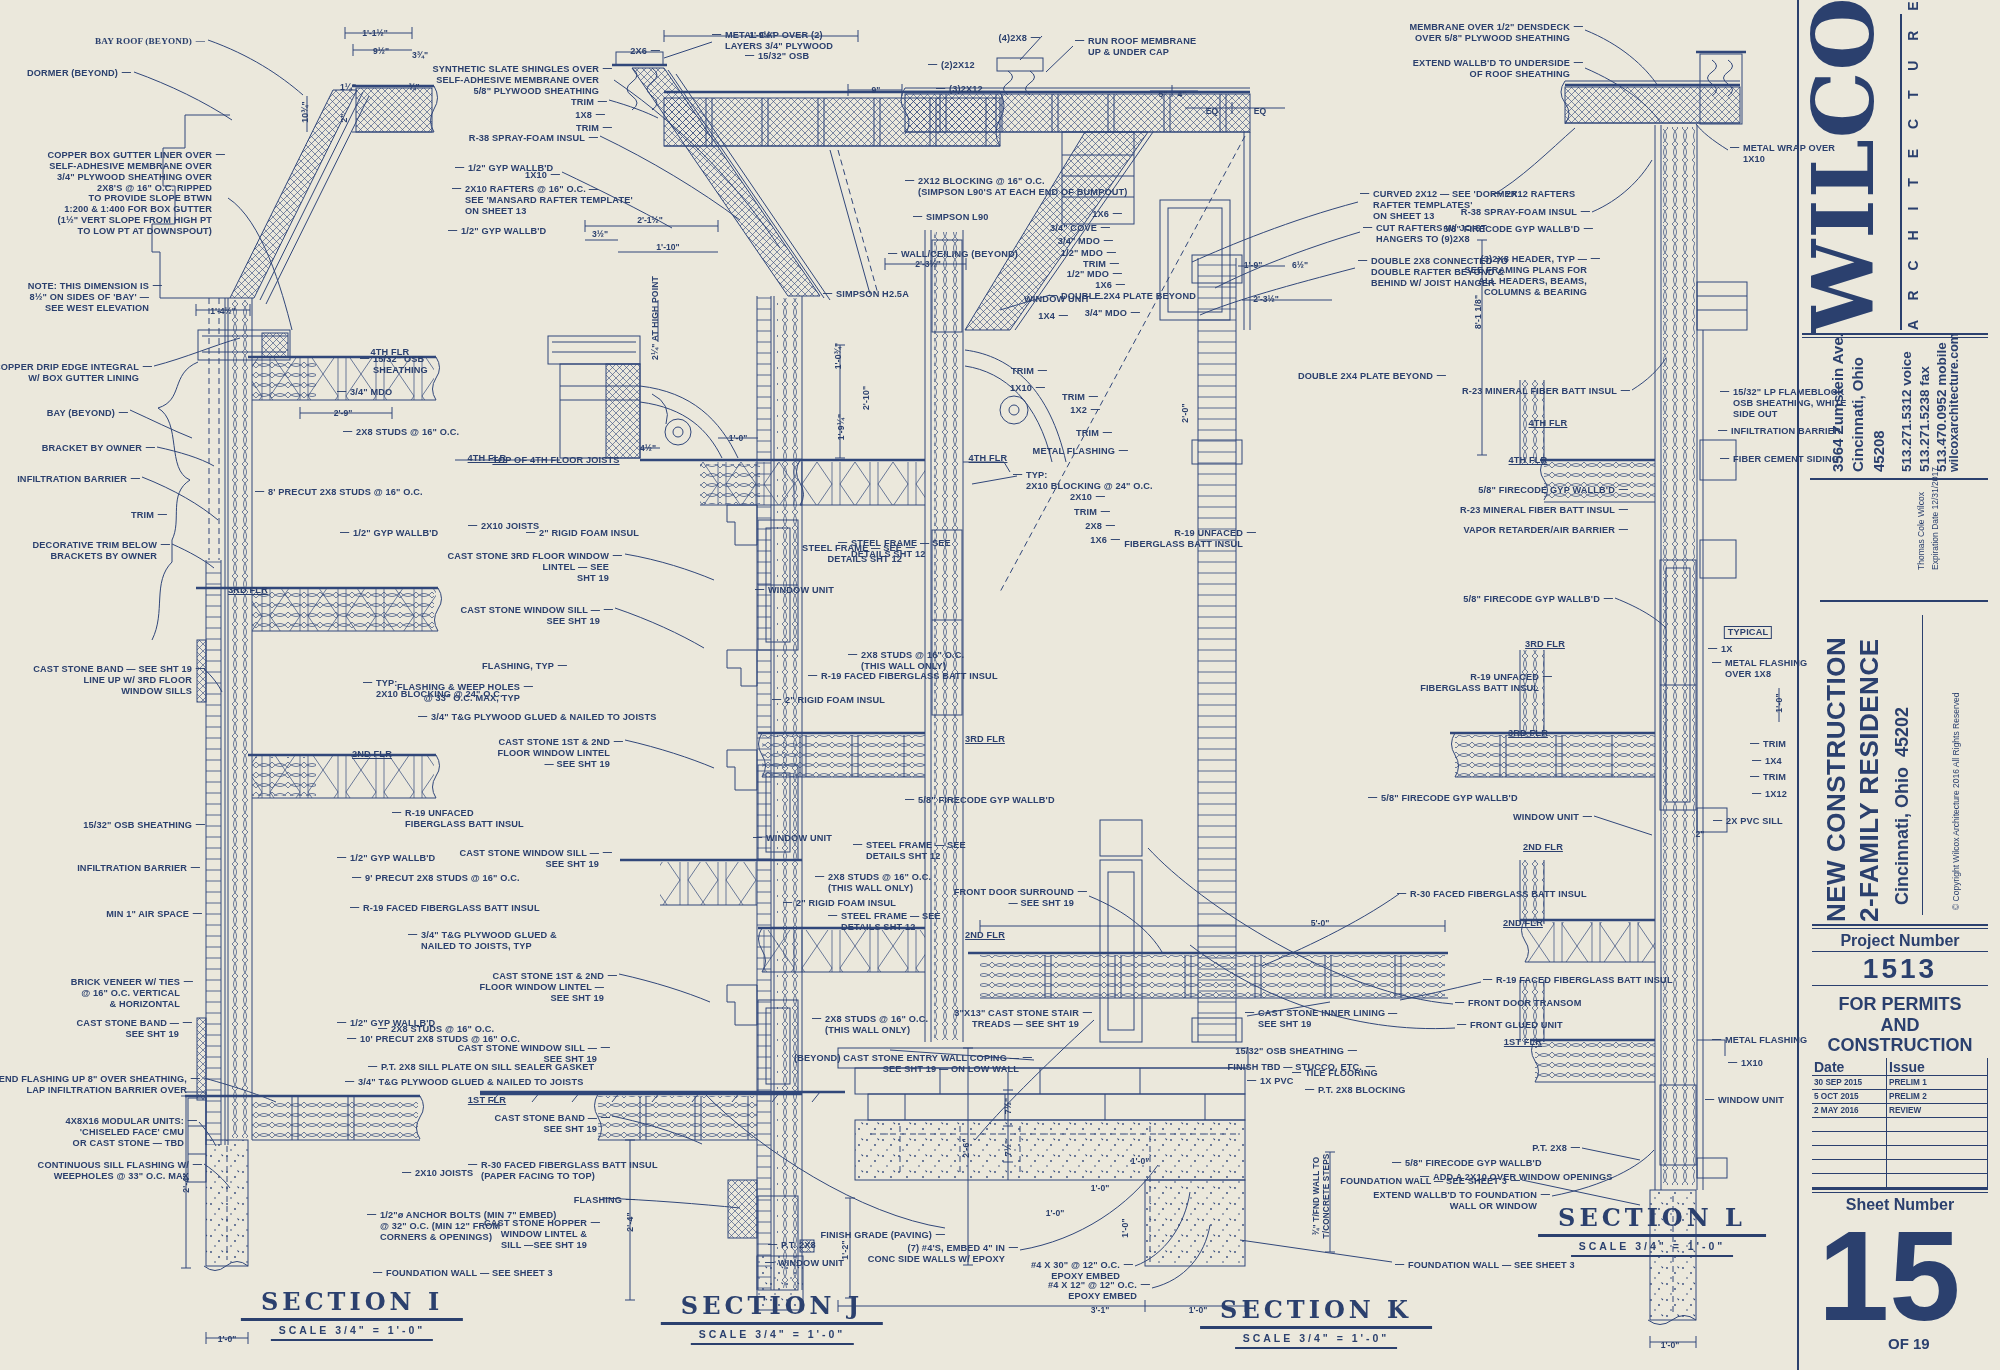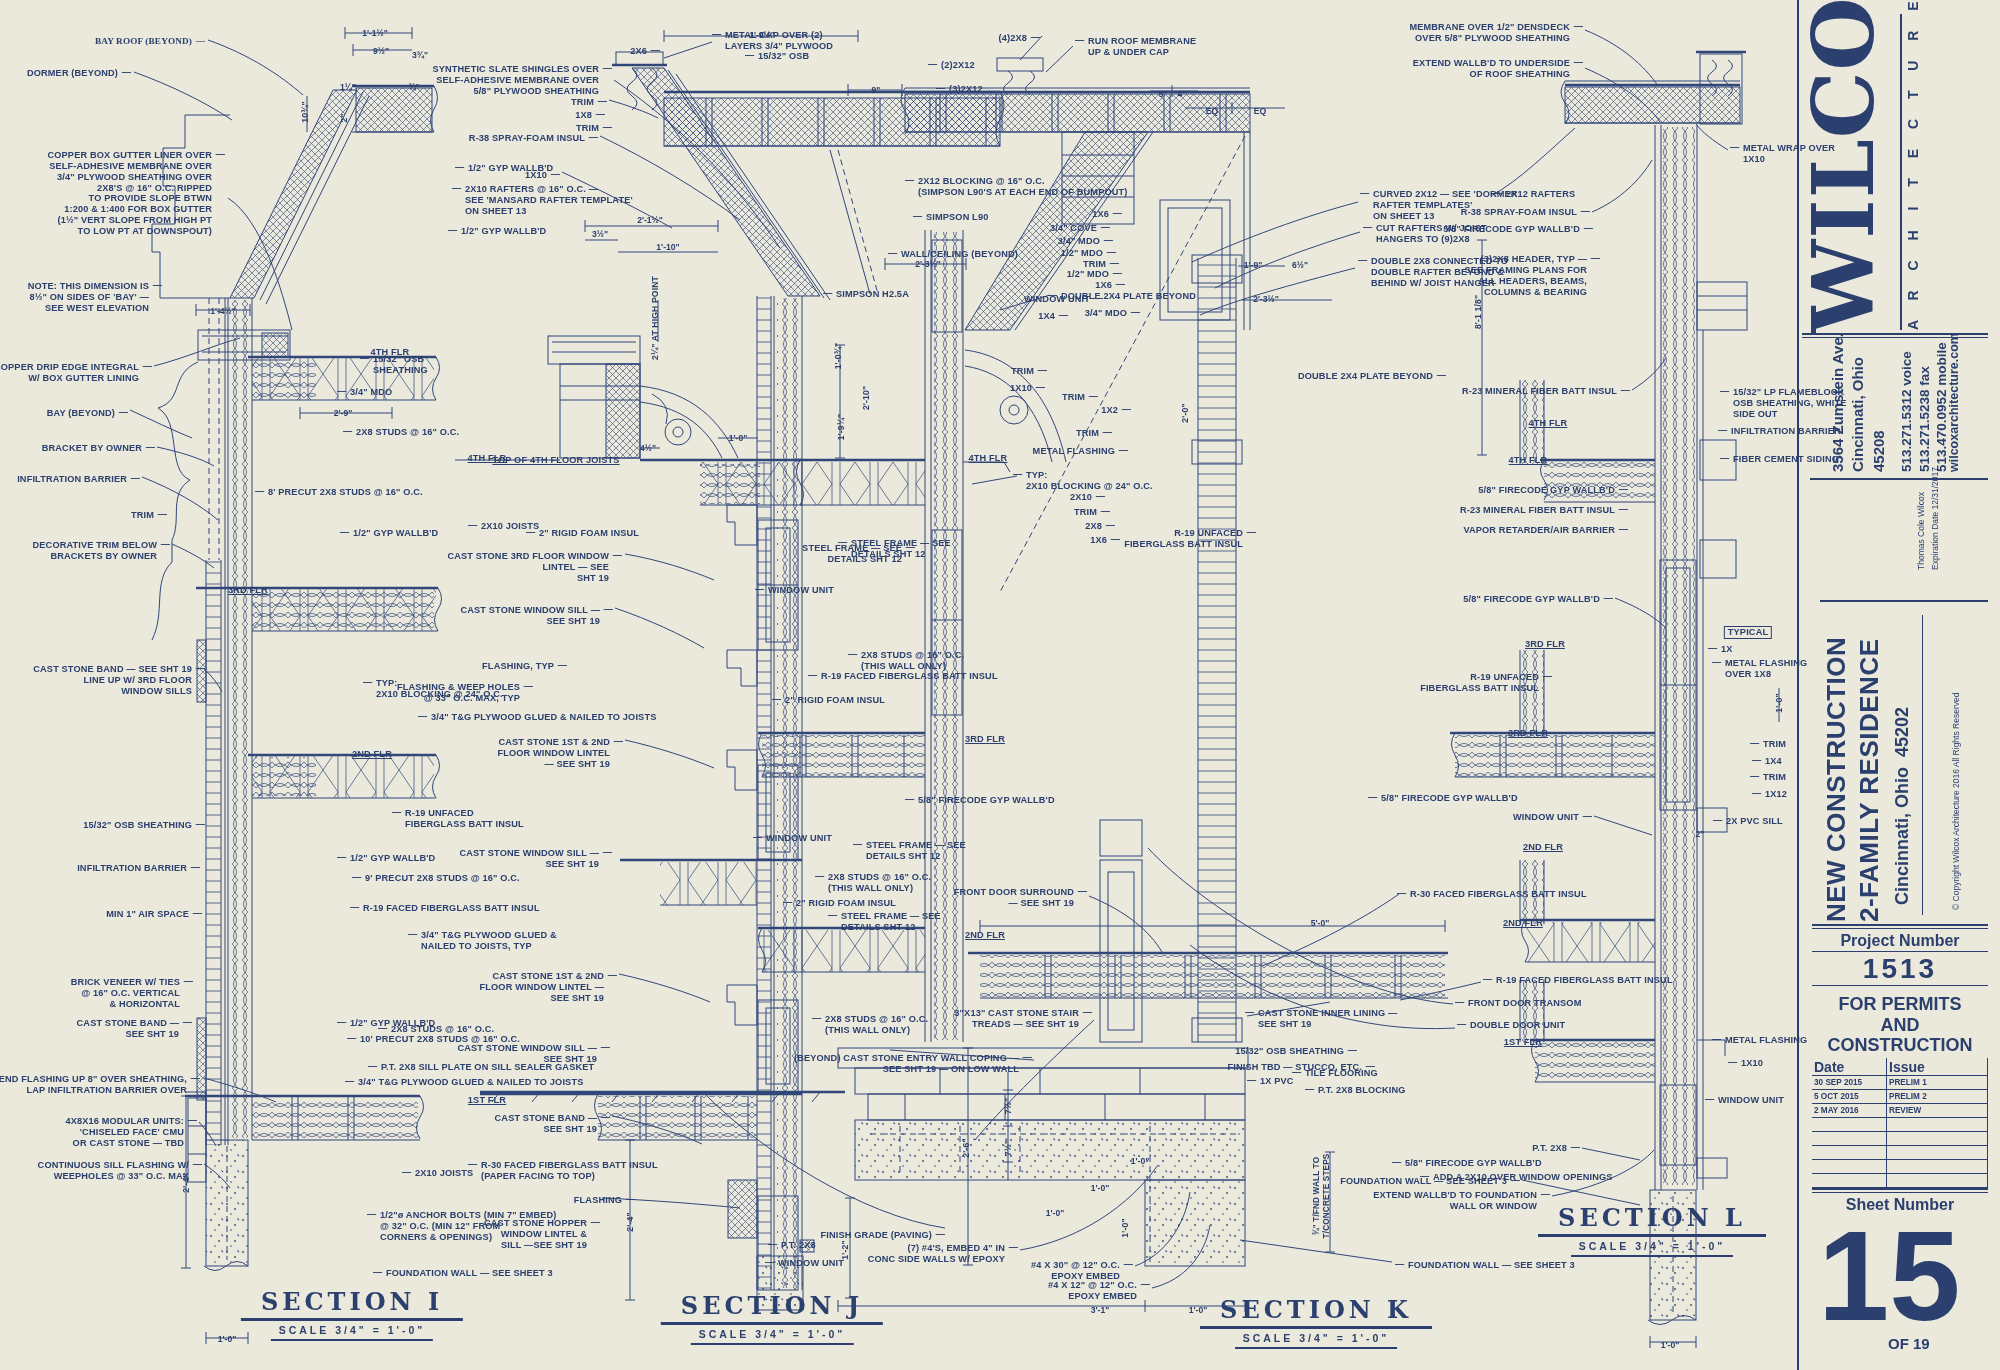--- a/index.html
+++ b/index.html
@@ -478,21 +478,21 @@
       <div class="ann a-l" style="left: 1358px; top: 256px;">DOUBLE 2X8 CONNECTED TO
 DOUBLE RAFTER BEYOND &amp;
 BEHIND W/ JOIST HANGER</div>
       <div class="ann a-c s-d" style="left: 1253px; top: 260px;">1'-9"</div>
       <div class="ann a-c s-d" style="left: 1300px; top: 260px;">6½"</div>
       <div class="ann a-c s-d" style="left: 1266px; top: 294px;">2'-3½"</div>
       <div class="ann a-l" style="left: 1048px; top: 291px;">DOUBLE 2X4 PLATE BEYOND</div>
       <div class="ann a-r" style="left: 1047px; top: 366px;">TRIM</div>
       <div class="ann a-r" style="left: 1045px; top: 383px;">1X10</div>
       <div class="ann a-r" style="left: 1098px; top: 392px;">TRIM</div>
-      <div class="ann a-r" style="left: 1100px; top: 405px; margin-left: 31px;">1X2</div>
+      <div class="ann a-r" style="left: 1100px; top: 405px;">1X2</div>
       <div class="ann a-r" style="left: 1112px; top: 428px;">TRIM</div>
       <div class="ann a-r" style="left: 1128px; top: 446px;">METAL FLASHING</div>
       <div class="ann a-c s-v" style="left: 1185px; top: 413px;">2'-0"</div>
       <div class="ann a-r" style="left: 1105px; top: 492px;">2X10</div>
       <div class="ann a-r" style="left: 1110px; top: 507px;">TRIM</div>
       <div class="ann a-r" style="left: 1115px; top: 521px;">2X8</div>
       <div class="ann a-r" style="left: 1120px; top: 535px;">1X6</div>
       <div class="ann a-c s-f" style="left: 988px; top: 453px;">4TH FLR</div>
       <div class="ann a-c s-v" style="left: 838px; top: 356px;">1'-0¾"</div>
       <div class="ann a-c s-v" style="left: 866px; top: 398px;">2'-10"</div>
@@ -579,21 +579,21 @@
       <div class="ann a-c s-d" style="left: 1320px; top: 918px;">5'-0"</div>
       <div class="ann a-l" style="left: 1245px; top: 1008px;">CAST STONE INNER LINING —
 SEE SHT 19</div>
       <div class="ann a-r" style="left: 1357px; top: 1046px;">15/32" OSB SHEATHING</div>
       <div class="ann a-r" style="left: 1375px; top: 1062px;">FINISH TBD — STUCCO, ETC.</div>
       <div class="ann a-l" style="left: 1292px; top: 1068px;">TILE FLOORING</div>
       <div class="ann a-l" style="left: 1247px; top: 1076px;">1X PVC</div>
       <div class="ann a-l" style="left: 1305px; top: 1085px;">P.T. 2X8 BLOCKING</div>
       <div class="ann a-l" style="left: 1483px; top: 975px;">R-19 FACED FIBERGLASS BATT INSUL</div>
       <div class="ann a-l" style="left: 1455px; top: 998px;">FRONT DOOR TRANSOM</div>
-      <div class="ann a-l" style="left: 1457px; top: 1020px;">DOUBLE DOOR UNIT</div>
+      <div class="ann a-l" style="left: 1457px; top: 1020px;">FRONT GLUED UNIT</div>
       <div class="ann a-c s-f" style="left: 1523px; top: 1037px;">1ST FLR</div>
       <div class="ann a-l" style="left: 1712px; top: 1035px;">METAL FLASHING</div>
       <div class="ann a-l" style="left: 1728px; top: 1058px;">1X10</div>
       <div class="ann a-l" style="left: 1705px; top: 1095px;">WINDOW UNIT</div>
       <div class="ann a-r" style="left: 1580px; top: 1143px;">P.T. 2X8</div>
       <div class="ann a-l" style="left: 1392px; top: 1158px;">5/8" FIRECODE GYP WALLB'D</div>
       <div class="ann a-l" style="left: 1420px; top: 1172px;">ADD A 2X10 OVER WINDOW OPENINGS</div>
       <div class="ann a-r" style="left: 1520px; top: 1176px;">FOUNDATION WALL — SEE SHEET 3</div>
       <div class="ann a-r" style="left: 1550px; top: 1190px;">EXTEND WALLB'D TO FOUNDATION
 WALL OR WINDOW</div>

